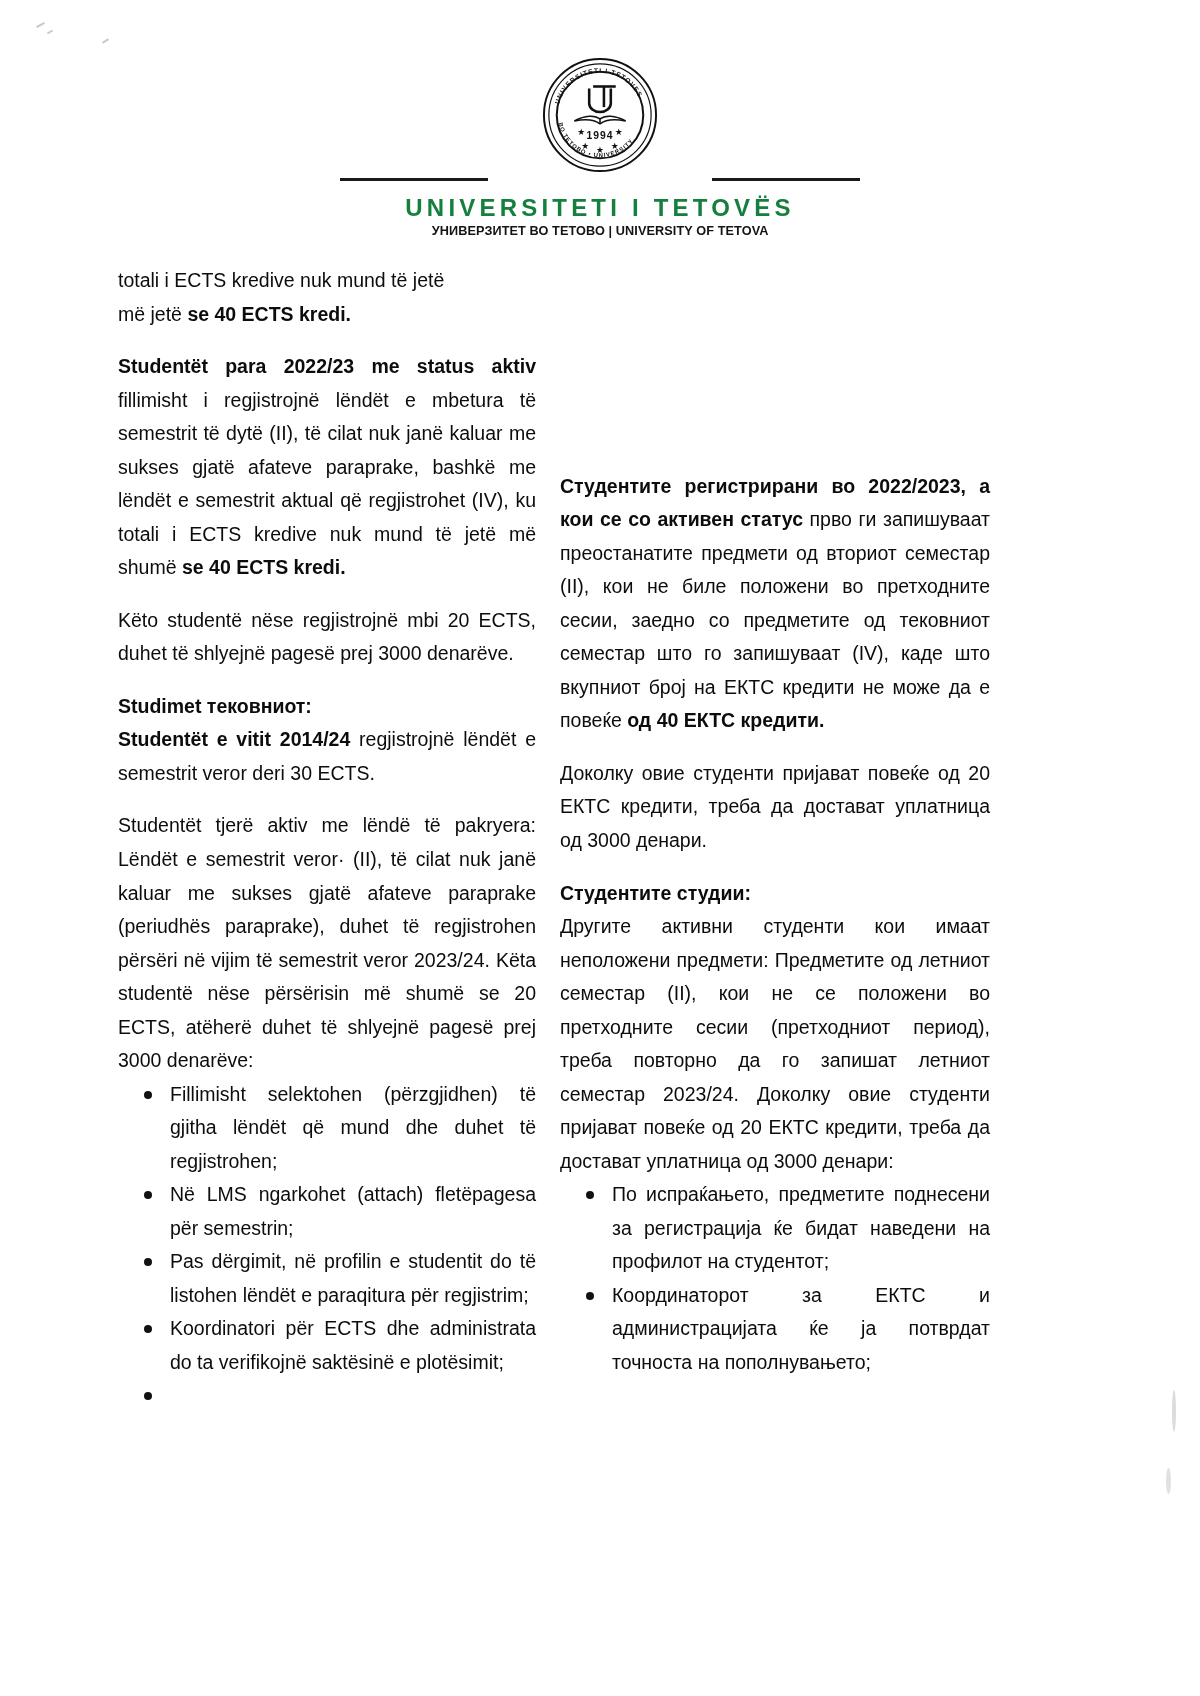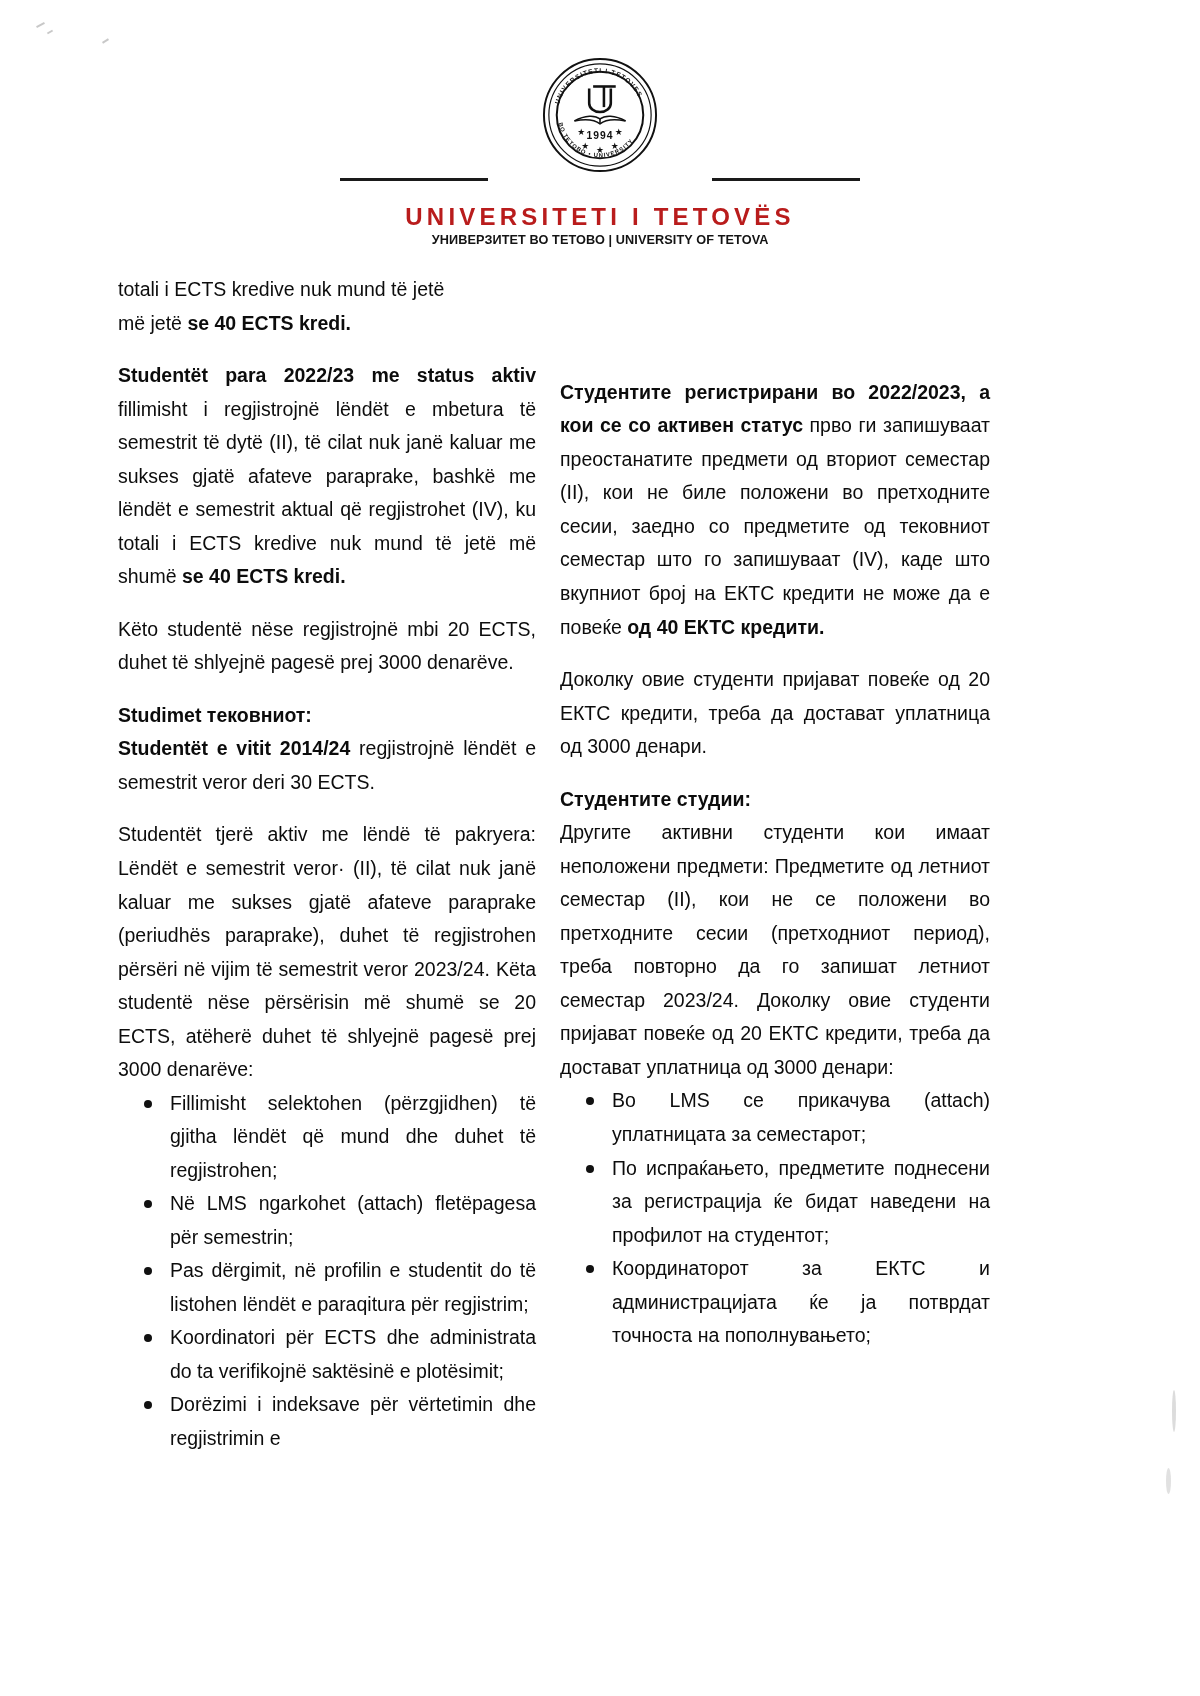--- a/index.html
+++ b/index.html
@@ -50,44 +50,44 @@
     justify-content: space-between;
   }
   .rule {
     height: 3px;
     background: #1a1a1a;
     width: 148px;
   }
   .rule-gap { width: 196px; }
 
   .uni-name {
-    margin-top: 22px;
+    margin-top: 13px;
     font-size: 24px;
     font-weight: 700;
     letter-spacing: 4.2px;
-    color: #b91c1c;
+    color: #15803d;
     white-space: nowrap;
   }
   .uni-sub {
     margin-top: 1px;
     font-size: 13.5px;
     font-weight: 700;
     letter-spacing: .1px;
     color: #141414;
     transform: scaleX(.94);
     white-space: nowrap;
   }
 
   
   .columns {
     margin: 26px 0 0 0;
     padding: 0 112px 0 118px;
     display: flex;
     gap: 24px;
-    align-items: center;
+    align-items: flex-end;
   }
   .col {
     width: 418px;
     font-size: 19.5px;
     line-height: 1.72;
     text-align: justify;
     text-justify: inter-word;
     color: #0c0c0c;
   }
   .col.right { width: 430px; }
@@ -202,37 +202,36 @@
       <b>Studentët e vitit 2014/24</b><span> regjistrojnë lëndët e semestrit veror deri 30 ECTS.</span>
     </p>
 
     <p class="para tight">Studentët tjerë aktiv me lëndë të pakryera: Lëndët e semestrit veror· (II), të cilat nuk janë kaluar me sukses gjatë afateve paraprake (periudhës paraprake), duhet të regjistrohen përsëri në vijim të semestrit veror 2023/24. Këta studentë nëse përsërisin më shumë se 20 ECTS, atëherë duhet të shlyejnë pagesë prej 3000 denarëve:</p>
 
     <ul class="bullets">
       <li><span class="dot"></span><span>Fillimisht selektohen (përzgjidhen) të gjitha lëndët që mund dhe duhet të regjistrohen;</span></li>
       <li><span class="dot"></span><span>Në LMS ngarkohet (attach) fletëpagesa për semestrin;</span></li>
       <li><span class="dot"></span><span>Pas dërgimit, në profilin e studentit do të listohen lëndët e paraqitura për regjistrim;</span></li>
       <li><span class="dot"></span><span>Koordinatori për ECTS dhe administrata do ta verifikojnë saktësinë e plotësimit;</span></li>
-      <li><span class="dot"></span><span>Dorëzimi i indeksave për vërtetimin dhe regjistrimin e</span></li>
+      <li><span class="dot"></span></li>
     </ul>
   </div>
 
   <div class="col right">
 
     <p class="para">
       <b>Студентите регистрирани во 2022/2023, а кои се со активен статус</b><span> прво ги запишуваат преостанатите предмети од вториот семестар (II), кои не биле положени во претходните сесии, заедно со предметите од тековниот семестар што го запишуваат (IV), каде што вкупниот број на ЕКТС кредити не може да е повеќе </span><b>од 40 ЕКТС кредити.</b>
     </p>
 
     <p class="para">Доколку овие студенти пријават повеќе од 20 ЕКТС кредити, треба да достават уплатница од 3000 денари.</p>
 
     <p class="para tight">
       <b>Студентите студии:</b>
     </p>
 
     <p class="para tight">Другите активни студенти кои имаат неположени предмети: Предметите од летниот семестар (II), кои не се положени во претходните сесии (претходниот период), треба повторно да го запишат летниот семестар 2023/24. Доколку овие студенти пријават повеќе од 20 ЕКТС кредити, треба да достават уплатница од 3000 денари:</p>
 
     <ul class="bullets">
-      <li><span class="dot"></span><span>Во LMS се прикачува (attach) уплатницата за семестарот;</span></li>
       <li><span class="dot"></span><span>По испраќањето, предметите поднесени за регистрација ќе бидат наведени на профилот на студентот;</span></li>
       <li><span class="dot"></span><span>Координаторот за ЕКТС и администрацијата ќе ја потврдат точноста на пополнувањето;</span></li>
     </ul>
   </div>
 </div>
 
 </body></html>

